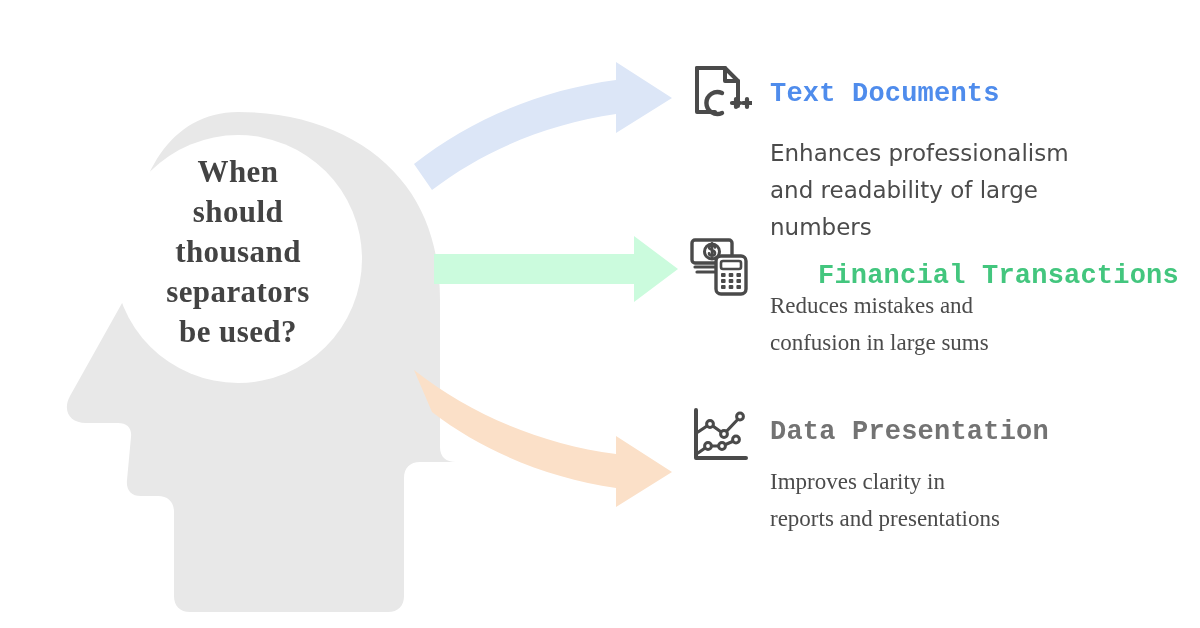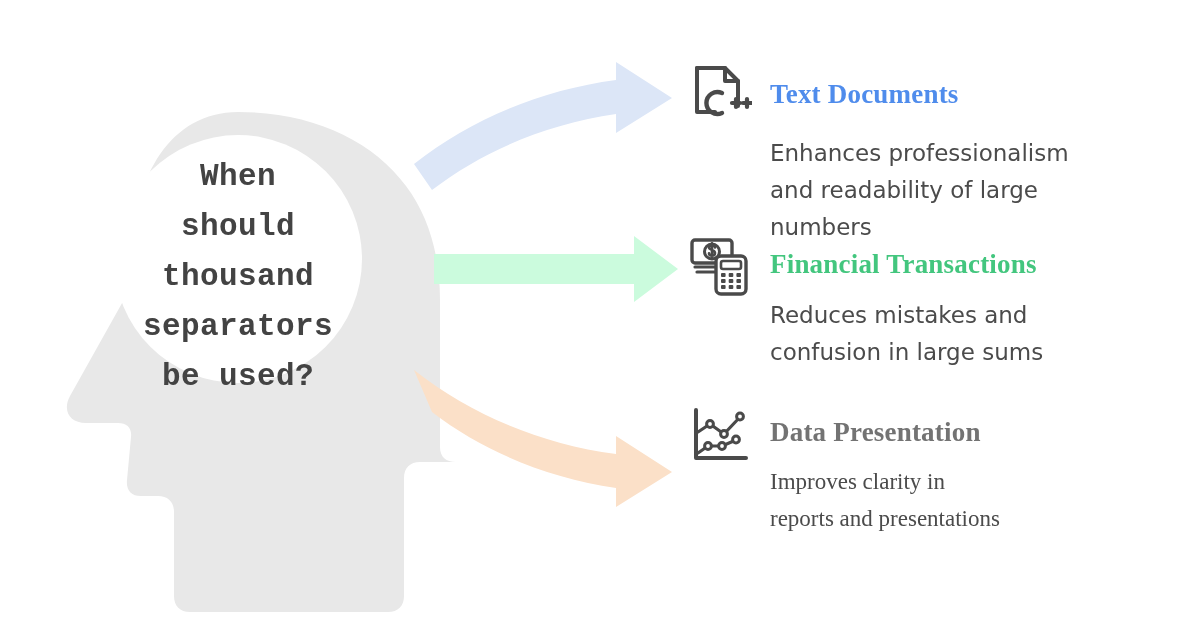--- a/index.html
+++ b/index.html
@@ -31,24 +31,24 @@
     height: 628px;
   }
 
   
   #question-text {
     position: absolute;
     left: 122px;
     top: 152px;
     width: 232px;
     text-align: center;
-    font-family: Liberation Mono, monospace;
+    font-family: Liberation Serif, serif;
     font-size: 31px;
     font-weight: bold;
-    line-height: 50px;
+    line-height: 40px;
     color: #434343;
     letter-spacing: 0.4px;
     white-space: pre-line;
     z-index: 5;
   }
 
   
   #arrows-layer {
     position: absolute;
     left: 0; top: 0;
@@ -65,21 +65,21 @@
   .item-icon {
     position: absolute;
     left: 0;
     top: 0;
     width: 64px;
     height: 64px;
   }
   .item-heading {
     position: absolute;
     left: 82px;
-    font-family: Liberation Serif, serif;
+    font-family: Liberation Mono, monospace;
     font-size: 27px;
     font-weight: bold;
     letter-spacing: 0.2px;
     white-space: nowrap;
   }
   .item-desc {
     position: absolute;
     left: 82px;
     font-family: "DejaVu Sans", sans-serif;
     font-size: 23px;
@@ -89,22 +89,22 @@
     white-space: pre-line;
   }
 
   
   #item-text-documents { left: 688px; top: 62px; }
   #item-text-documents .item-heading { top: 17px; color: #4f8cec; }
   #item-text-documents .item-desc   { top: 73px; width: 400px; }
 
   
   #item-financial-transactions { left: 688px; top: 234px; }
-  #item-financial-transactions .item-heading { top: 15px; color: #43c67e; }
-  #item-financial-transactions .item-desc   { top: 63px; width: 400px; }
+  #item-financial-transactions .item-heading { top: 27px; color: #43c67e; margin-left: 48px; }
+  #item-financial-transactions .item-desc   { top: 53px; width: 400px; font-family: Liberation Serif, serif; }
 
   
   #item-data-presentation { left: 688px; top: 404px; }
   #item-data-presentation .item-heading { top: 13px; color: #737373; }
   #item-data-presentation .item-desc   { top: 59px; width: 420px; font-family: Liberation Serif, serif; }
 </style>
 </head>
 <body>
 
 <div id="canvas">

